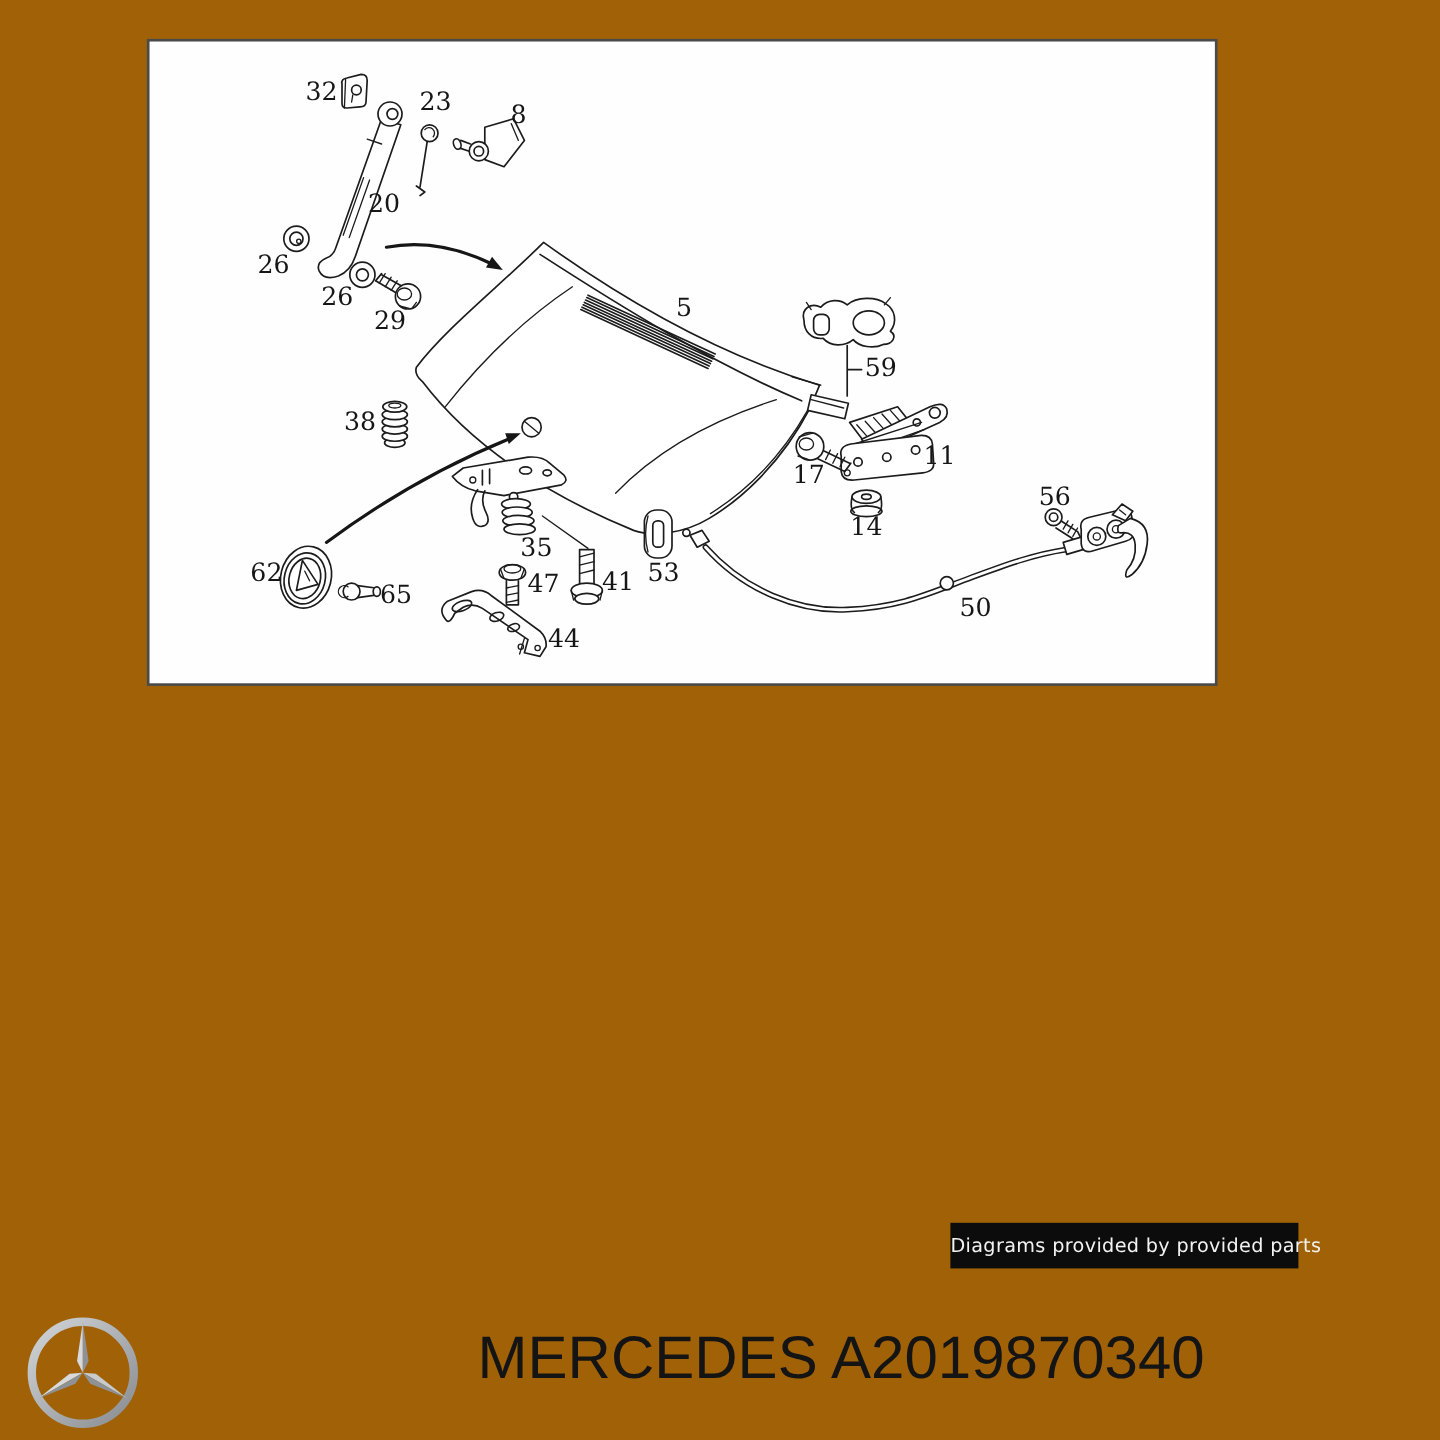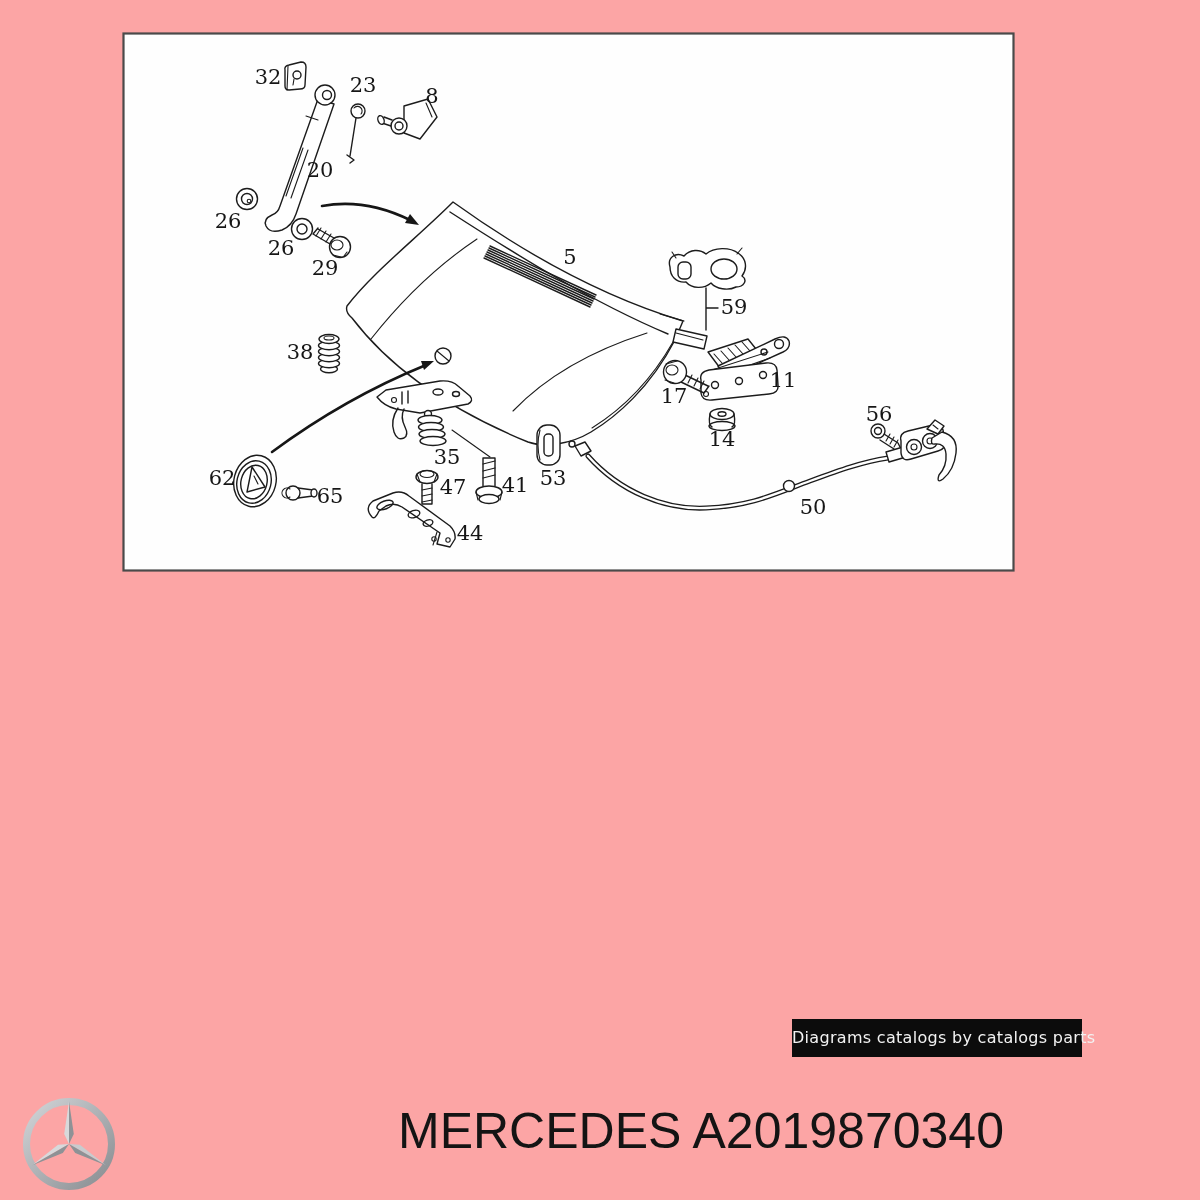--- a/index.html
+++ b/index.html
@@ -1,16 +1,16 @@
 <!DOCTYPE html>
 <html><head>
 <meta charset="utf-8">
 <style>
   html,body{margin:0;padding:0;background:#ffffff;}
-  #page{position:relative;width:1200px;height:1200px;background:#fca5a5;overflow:hidden;
+  #page{position:relative;width:1200px;height:1200px;background:#a16207;overflow:hidden;
         font-family:"Liberation Sans",sans-serif;}
   svg{display:block;}
   .ln{fill:none;stroke:#1c1c1c;stroke-width:1.4;stroke-linecap:round;stroke-linejoin:round;}
   .fw{fill:#ffffff;stroke:#1c1c1c;stroke-width:1.4;stroke-linecap:round;stroke-linejoin:round;}
   .thin{stroke-width:1.1;}
   .arrow{fill:none;stroke:#161616;stroke-width:2.6;stroke-linecap:round;}
   .ah{fill:#161616;stroke:none;}
   .lbl{font-family:"DejaVu Serif",serif;font-size:21px;fill:#161616;
        text-anchor:middle;dominant-baseline:middle;}
   #diagram-svg{position:absolute;left:0;top:0;}
@@ -263,21 +263,21 @@
       <text class="lbl" x="222" y="479">62</text>
       <text class="lbl" x="330" y="497">65</text>
       <text class="lbl" x="453" y="488">47</text>
       <text class="lbl" x="515" y="486">41</text>
       <text class="lbl" x="553" y="479">53</text>
       <text class="lbl" x="470" y="534">44</text>
       <text class="lbl" x="813" y="508">50</text>
     </g>
   </svg>
 
-  <div id="badge">Diagrams catalogs by catalogs parts</div>
+  <div id="badge">Diagrams provided by provided parts</div>
 
   <svg id="logo" width="100" height="104" viewBox="0 0 100 104">
     <defs>
       <linearGradient id="ringGrad" x1="0" y1="0" x2="1" y2="1">
         <stop offset="0" stop-color="#d2d5d8"></stop>
         <stop offset="1" stop-color="#888c90"></stop>
       </linearGradient>
     </defs>
     <circle cx="49" cy="52" r="42.5" fill="none" stroke="url(#ringGrad)" stroke-width="7"></circle>
     <polygon points="49,9.5 44.2,42.1 49,52" fill="#d7d9db"></polygon>

